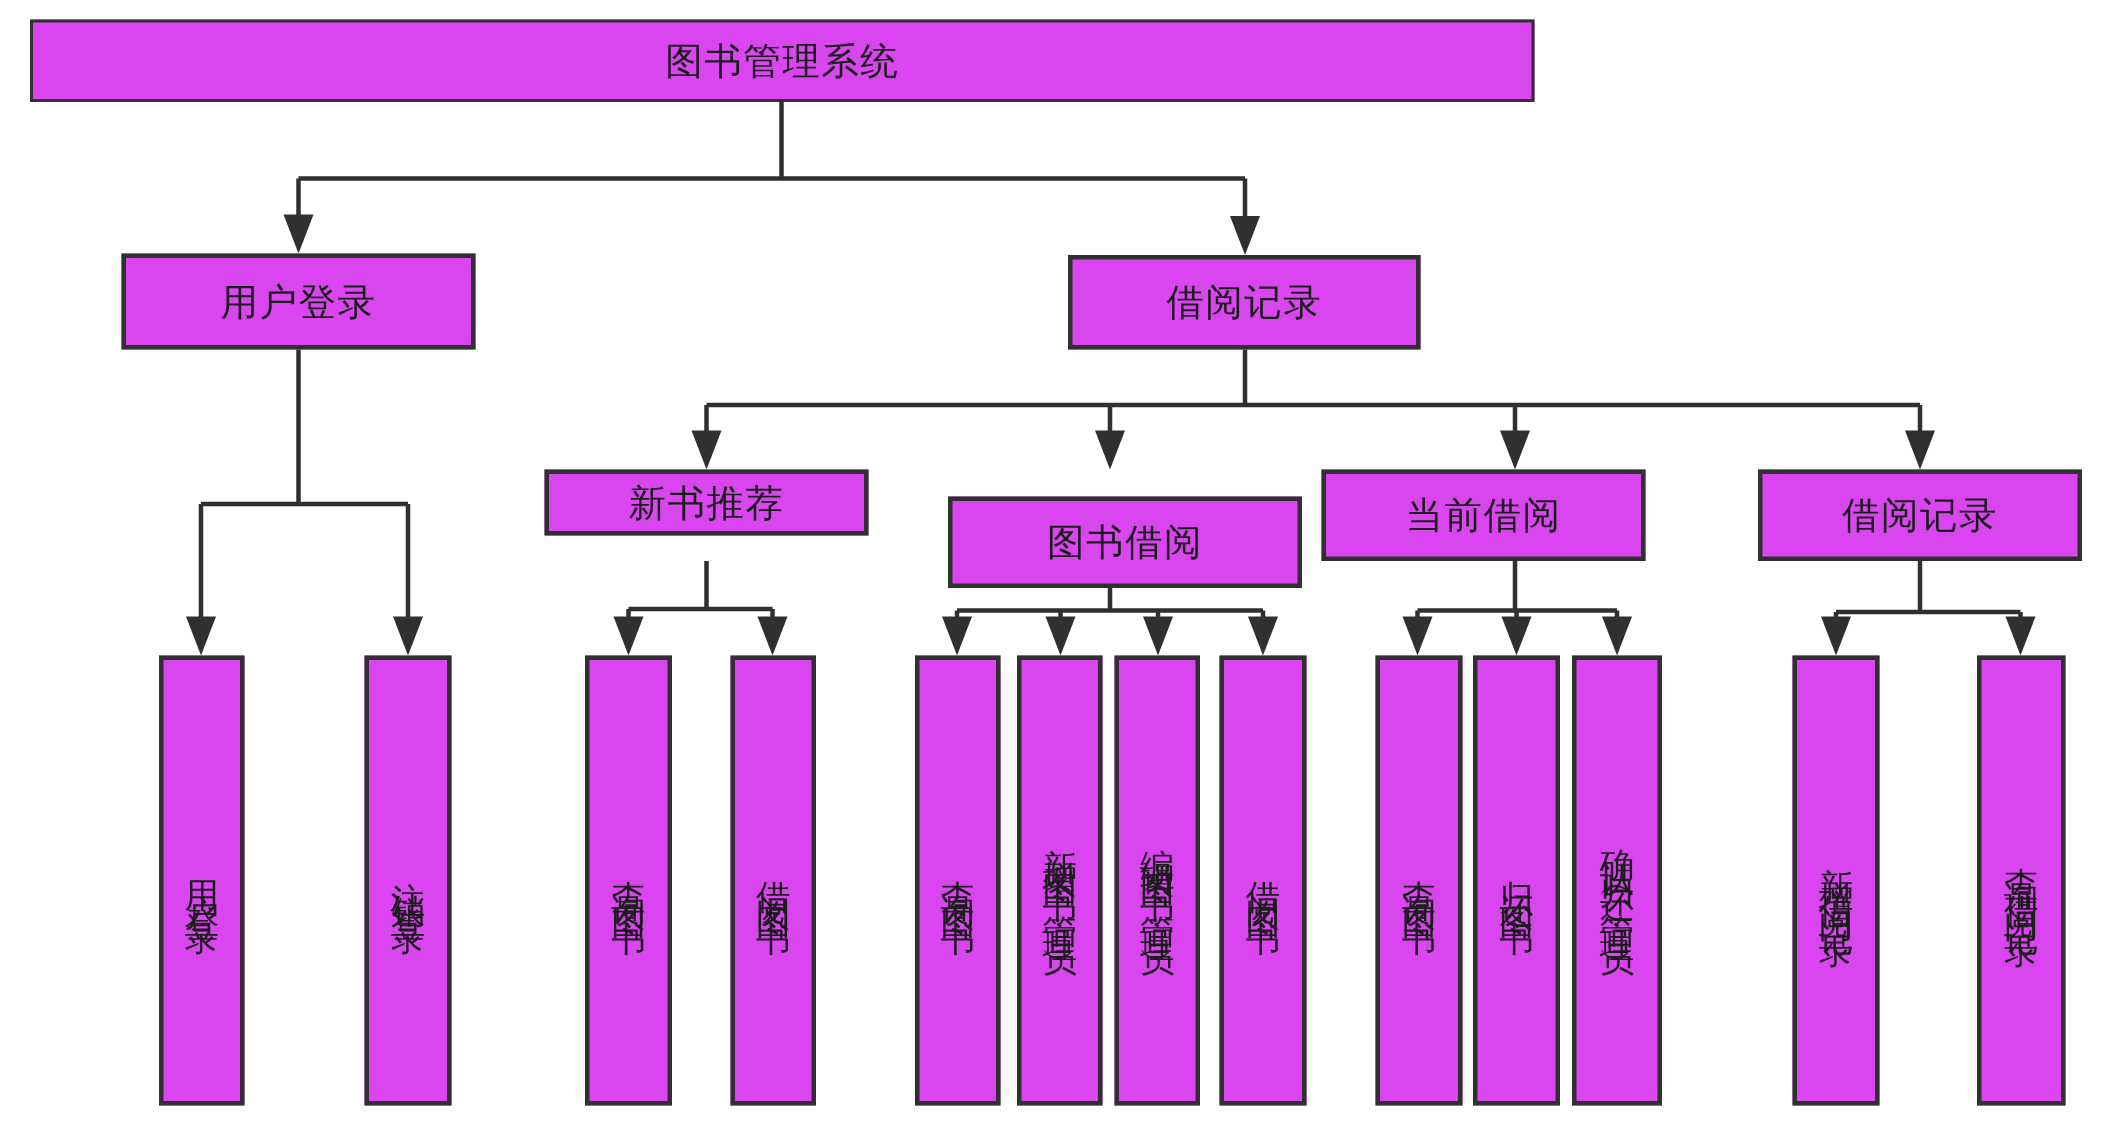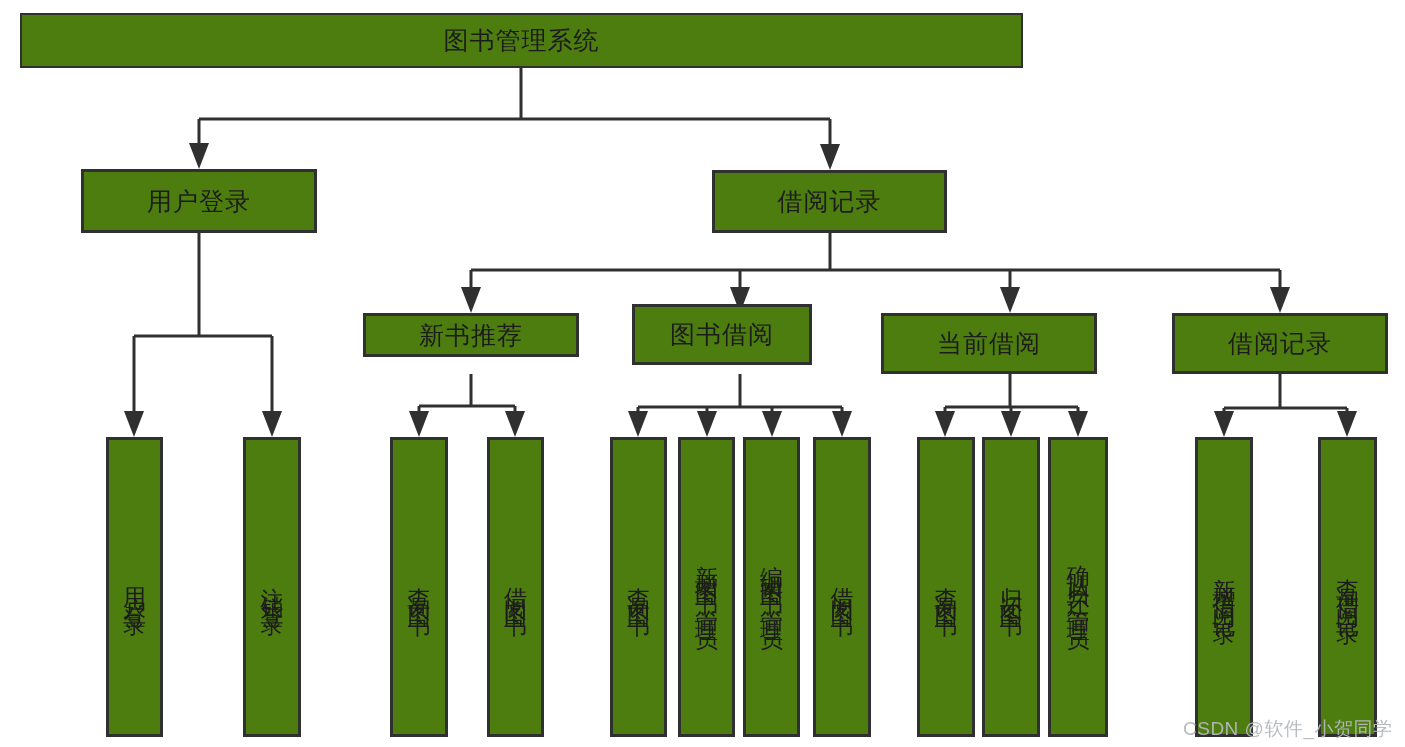--- a/index.html
+++ b/index.html
@@ -15,21 +15,21 @@
     background:var(--bg);
     font-family:"Liberation Sans","DejaVu Sans",sans-serif;
     overflow:hidden;
   }
   .connectors{position:absolute;left:0;top:0;width:1405px;height:747px;}
   .cl{stroke:var(--line);stroke-width:3;fill:none;}
   .ah{fill:var(--line);stroke:none;}
   .box{
     position:absolute;
     box-sizing:border-box;
-    background:#4d7c0f;
+    background:#d946ef;
     border:3px solid var(--line);
     display:flex;align-items:center;justify-content:center;
     color:var(--text);
   }
   .root{border-width:2px;}
   .hbox span{
     font-size:25px;
     letter-spacing:1px;
     white-space:nowrap;
   }
@@ -99,21 +99,21 @@
   <div class="box hbox" style="left:81px;top:169px;width:236px;height:64px">
     <span>用户登录</span>
   </div>
   <div class="box hbox" style="left:712px;top:170px;width:235px;height:63px">
     <span>借阅记录</span>
   </div>
 
   <div class="box hbox" style="left:363px;top:313px;width:216px;height:44px">
     <span>新书推荐</span>
   </div>
-  <div class="box hbox" style="left:632px;top:304px;width:180px;height:61px">
+  <div class="box hbox" style="left:632px;top:331px;width:236px;height:61px">
     <span>图书借阅</span>
   </div>
   <div class="box hbox" style="left:881px;top:313px;width:216px;height:61px">
     <span>当前借阅</span>
   </div>
   <div class="box hbox" style="left:1172px;top:313px;width:216px;height:61px">
     <span>借阅记录</span>
   </div>
 
   <div class="box vbox" style="left:106px;top:437px;width:57px;height:300px">
@@ -153,15 +153,14 @@
     <span>确认归还（管理员）</span>
   </div>
 
   <div class="box vbox" style="left:1195px;top:437px;width:58px;height:300px">
     <span>新增借阅记录</span>
   </div>
   <div class="box vbox" style="left:1318px;top:437px;width:59px;height:300px">
     <span>查询借阅记录</span>
   </div>
 
-  <div class="watermark">CSDN @软件_小贺同学</div>
 
 </div>
 
 </body></html>

